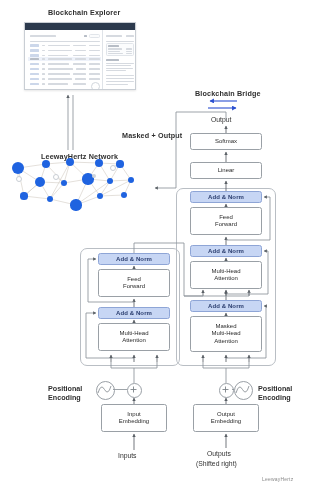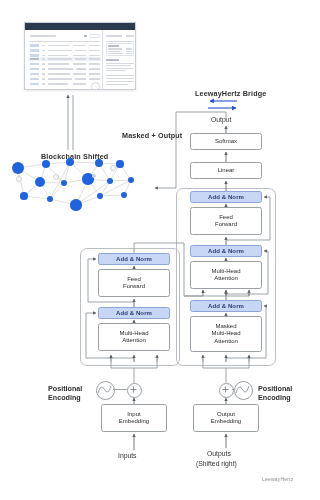--- a/index.html
+++ b/index.html
@@ -52,22 +52,23 @@
 
   
   .pe{position:absolute;border:.8px solid #9aa0a6;border-radius:50%;background:#fff;}
   .plus{position:absolute;border:.8px solid #9aa0a6;border-radius:50%;background:#fff;}
 </style>
 </head>
 <body>
 
 <div class="stage">
 
-  <div class="ttl" style="left:41px;top:152px;">Blockchain Shifted</div>
-  <div class="ttl" style="left:195px;top:89px;">LeewayHertz Bridge</div>
+  <div class="ttl" style="left:48px;top:8px;">Blockchain Explorer</div>
+  <div class="ttl" style="left:41px;top:152px;">LeewayHertz Network</div>
+  <div class="ttl" style="left:195px;top:89px;">Blockchain Bridge</div>
   <div class="ttl" style="left:122px;top:131px;font-weight:bold;">Masked + Output</div>
   <div class="wm" style="left:262px;top:476px;">LeewayHertz</div>
 
   <div class="mock" style="left:24px;top:22px;width:112px;height:68px;">
     <div class="mock-top"></div>
     <div class="mock-split" style="left:77px;"></div>
 
     <div class="ln" style="left:5px;top:12px;width:26px;height:2px;"></div>
     <div class="ln dk" style="left:59px;top:12px;width:3px;height:2.4px;"></div>
     <div class="card" style="left:64px;top:10.5px;width:11px;height:4.5px;"></div>

